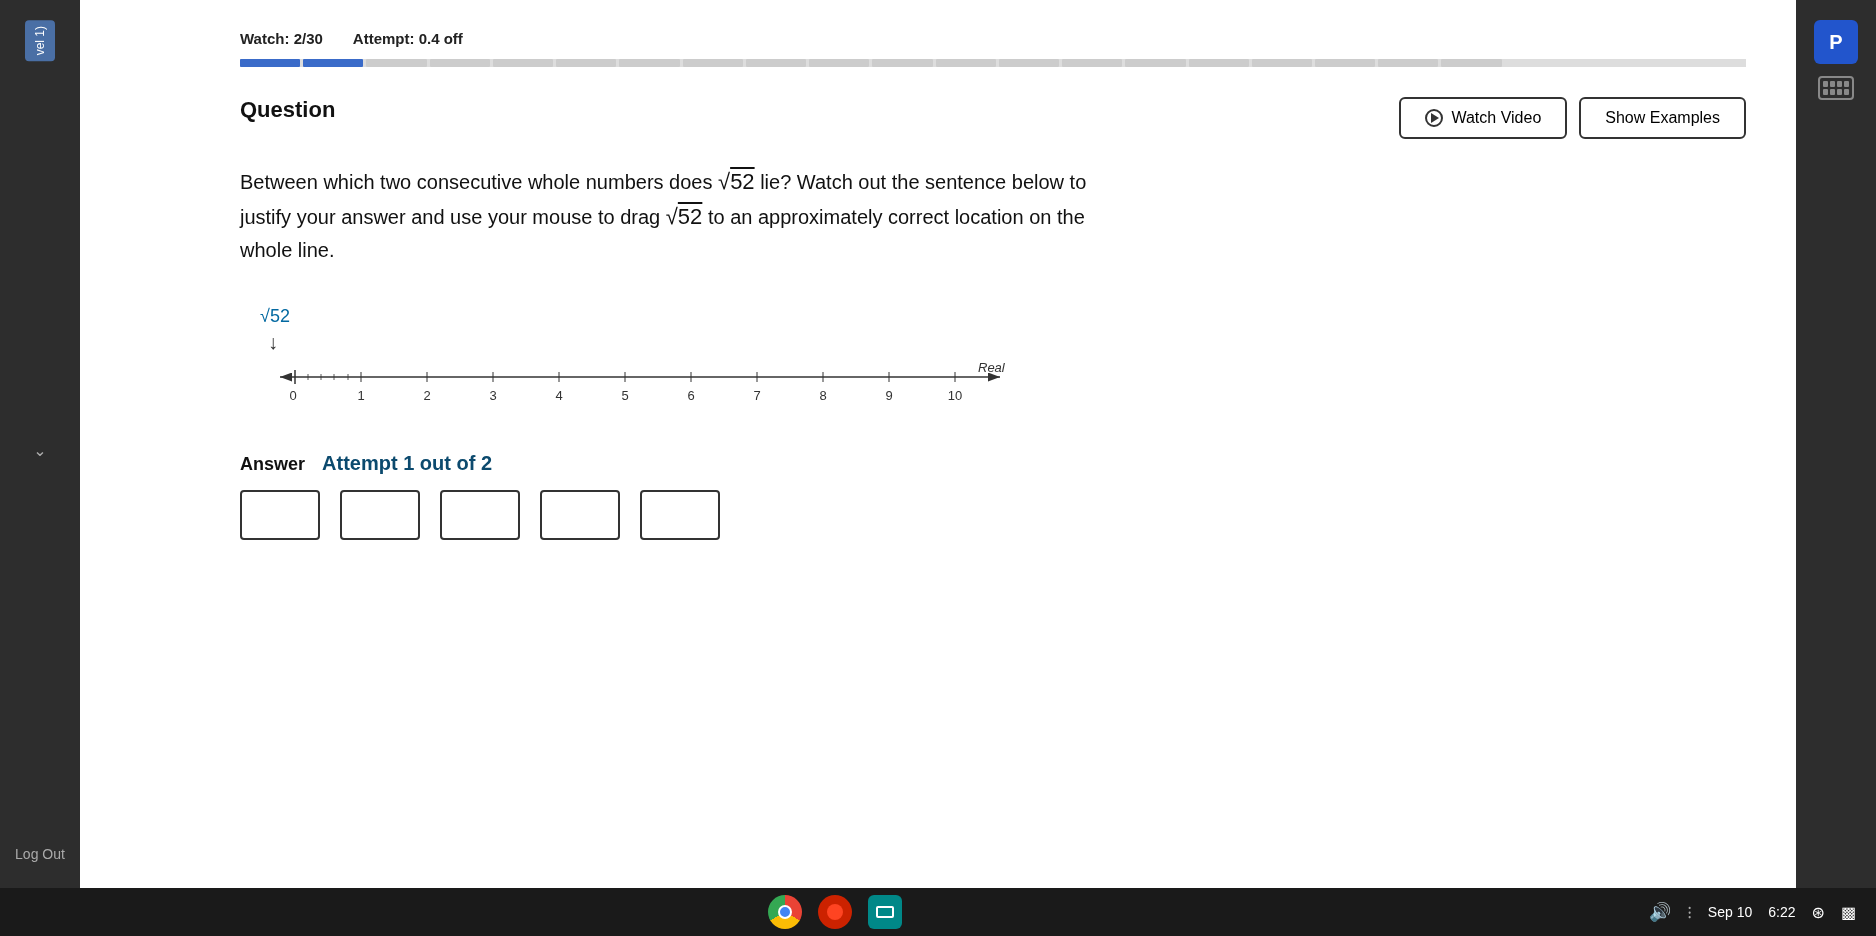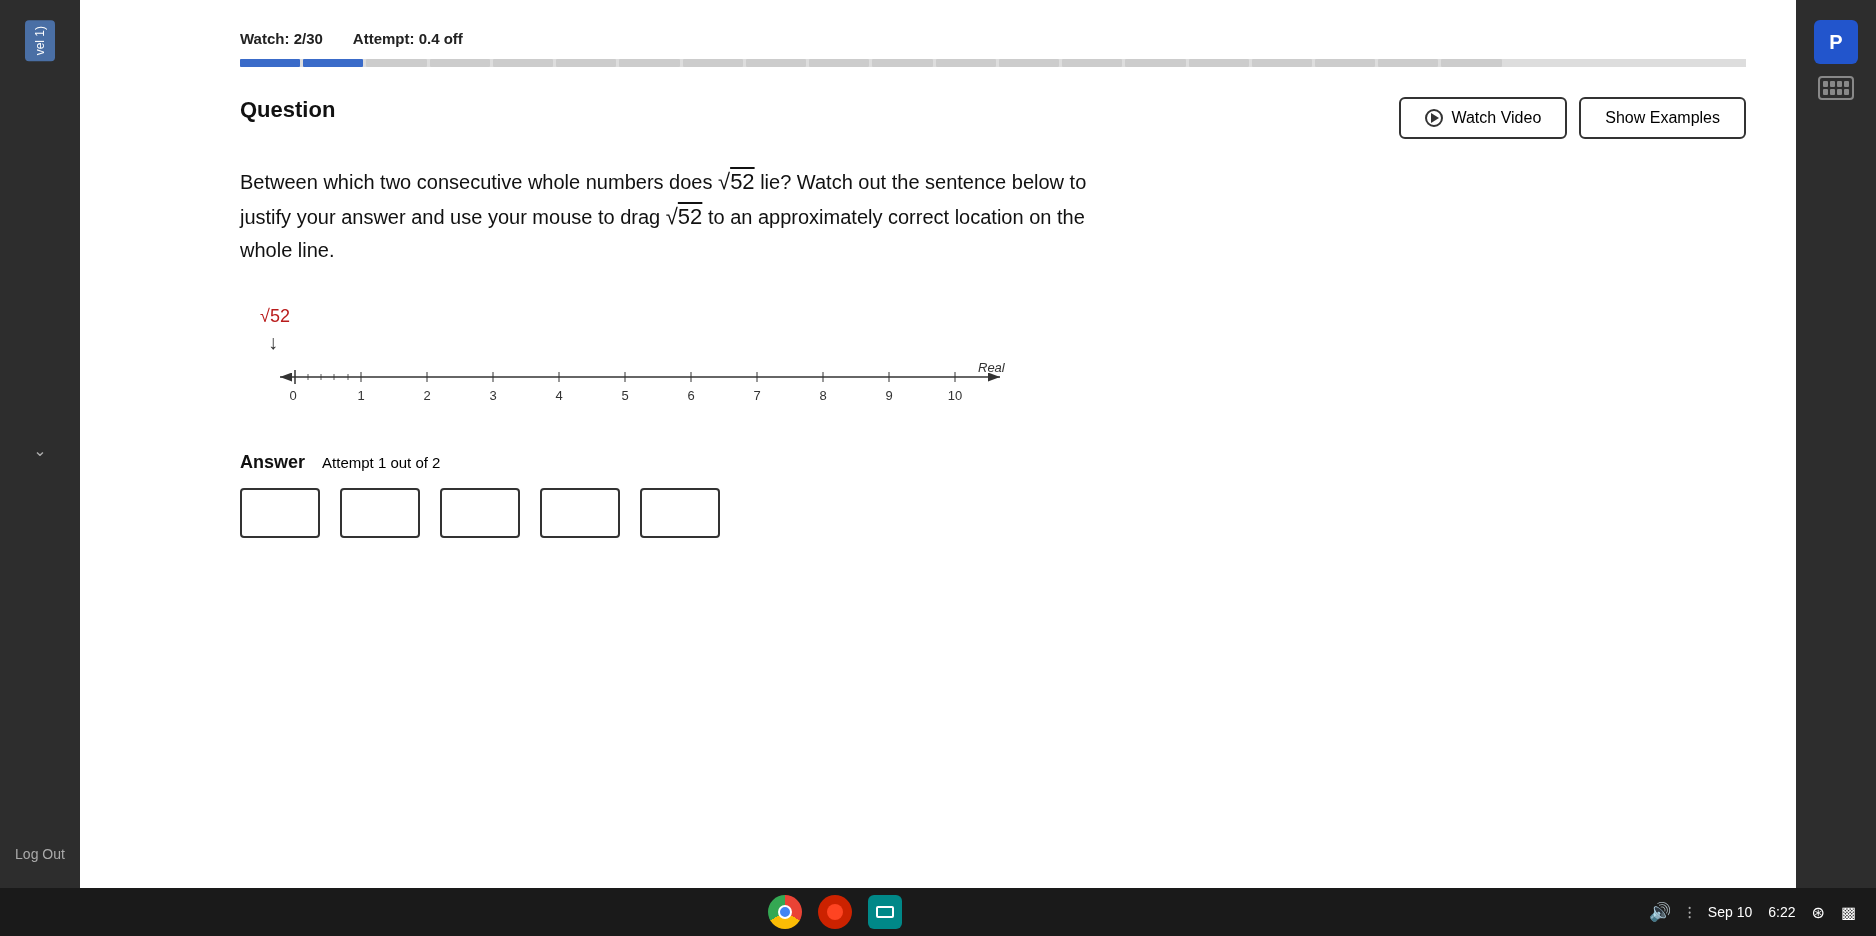--- a/index.html
+++ b/index.html
@@ -149,42 +149,42 @@
     }
 
     .number-line-section {
       margin-bottom: 40px;
       padding-left: 20px;
     }
 
     .sqrt-label {
       font-size: 18px;
       margin-bottom: 5px;
-      color: #b91c1c;
+      color: #0369a1;
     }
 
     .number-line-svg {
       display: block;
     }
 
     .answer-section {
       margin-top: 10px;
     }
 
     .answer-label {
       font-size: 18px;
       font-weight: bold;
       color: #111;
       margin-bottom: 10px;
     }
 
     .attempt-text {
-      font-size: 15px;
-      color: #000000;
-      font-weight: normal;
+      font-size: 20px;
+      color: #0c4a6e;
+      font-weight: bold;
       margin-left: 12px;
     }
 
     .answer-inputs {
       display: flex;
       gap: 20px;
       margin-top: 15px;
       flex-wrap: wrap;
     }
 

